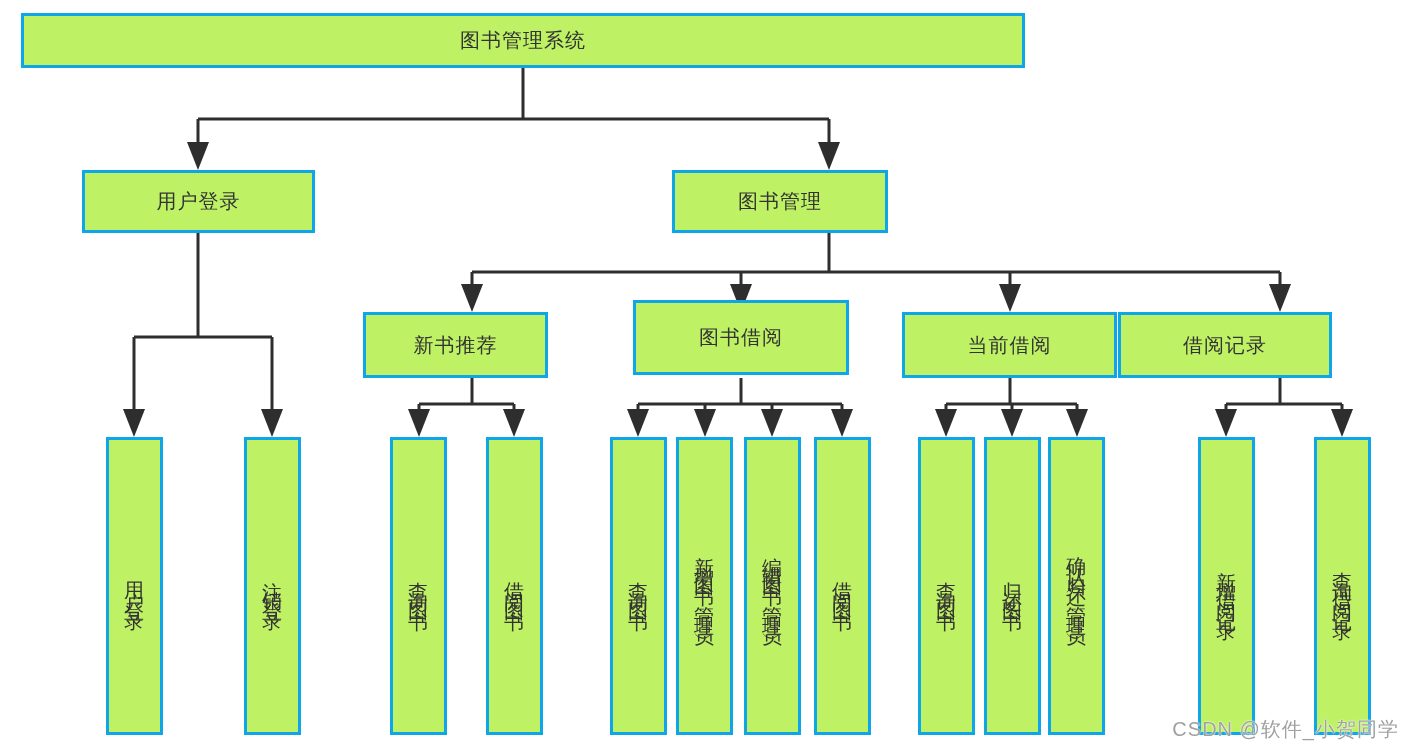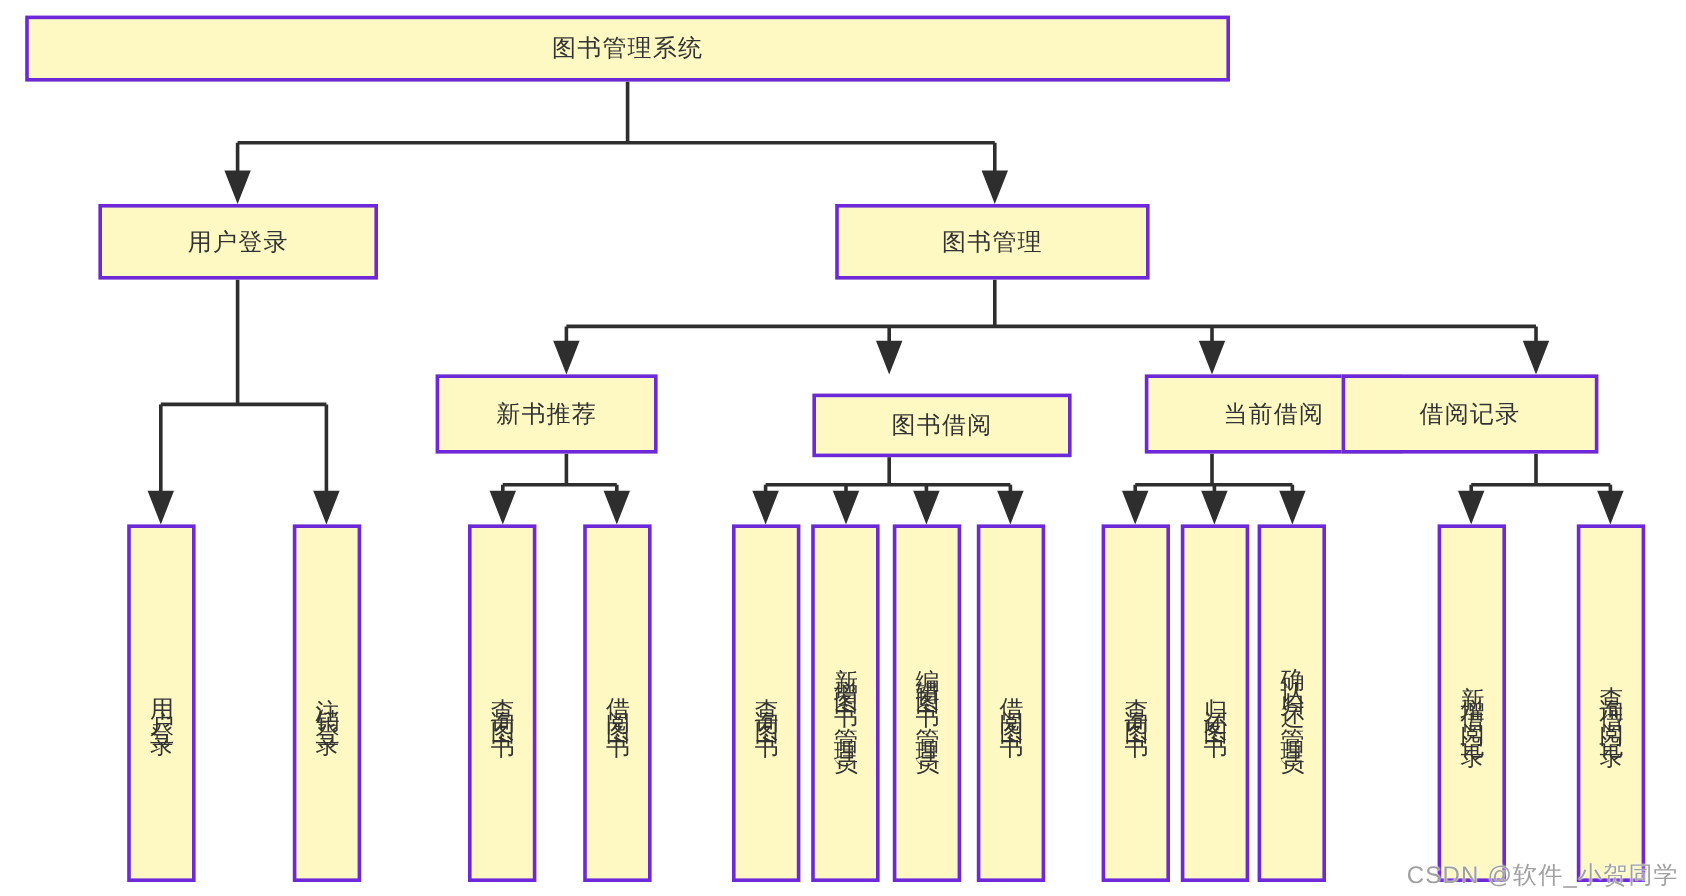--- a/index.html
+++ b/index.html
@@ -2,22 +2,22 @@
 <html><head>
 <meta charset="utf-8">
 <style>
   html,body{margin:0;padding:0;background:#ffffff;}
   #canvas{
     position:relative;width:1405px;height:747px;background:#ffffff;
     font-family:"Liberation Sans","DejaVu Sans",sans-serif;overflow:hidden;
   }
   #connectors{position:absolute;left:0;top:0;width:1405px;height:747px;}
   .node{
-    position:absolute;box-sizing:border-box;background:#fef9c3;
-    border:3px solid #6d28d9;display:flex;align-items:center;justify-content:center;
+    position:absolute;box-sizing:border-box;background:#bef264;
+    border:3px solid #0ea5e9;display:flex;align-items:center;justify-content:center;
     color:#333333;font-size:20px;z-index:2;
   }
   .hbox{letter-spacing:1px;white-space:nowrap;}
   .vbox .vtext{
     writing-mode:vertical-rl;text-orientation:mixed;
     letter-spacing:10px;line-height:1;white-space:nowrap;
   }
   .watermark{
     position:absolute;right:6px;top:716px;z-index:3;
     font-size:20px;color:#a0a0a0;letter-spacing:1px;white-space:nowrap;
@@ -65,25 +65,25 @@
       <path d="M1001,409 L1023,409 L1012,437 Z"></path>
       <path d="M1066,409 L1088,409 L1077,437 Z"></path>
       <path d="M1215,409 L1237,409 L1226,437 Z"></path>
       <path d="M1331,409 L1353,409 L1342,437 Z"></path>
     </g>
   </svg>
 
   <div class="node hbox" style="left:21px;top:13px;width:1004px;height:55px;">图书管理系统</div>
 
   <div class="node hbox" style="left:82px;top:170px;width:233px;height:63px;">用户登录</div>
-  <div class="node hbox" style="left:696px;top:170px;width:262px;height:63px;">图书管理</div>
+  <div class="node hbox" style="left:672px;top:170px;width:216px;height:63px;">图书管理</div>
 
   <div class="node hbox" style="left:363px;top:312px;width:185px;height:66px;">新书推荐</div>
-  <div class="node hbox" style="left:633px;top:328px;width:216px;height:53px;margin-left:44px;">图书借阅</div>
-  <div class="node hbox" style="left:954px;top:312px;width:215px;height:66px;">当前借阅</div>
+  <div class="node hbox" style="left:633px;top:300px;width:216px;height:75px;">图书借阅</div>
+  <div class="node hbox" style="left:902px;top:312px;width:215px;height:66px;">当前借阅</div>
   <div class="node hbox" style="left:1118px;top:312px;width:214px;height:66px;">借阅记录</div>
 
   <div class="node vbox" style="left:106px;top:437px;width:57px;height:298px;">
     <span class="vtext">用户登录</span>
   </div>
   <div class="node vbox" style="left:244px;top:437px;width:57px;height:298px;">
     <span class="vtext">注销登录</span>
   </div>
 
   <div class="node vbox" style="left:390px;top:437px;width:57px;height:298px;">

